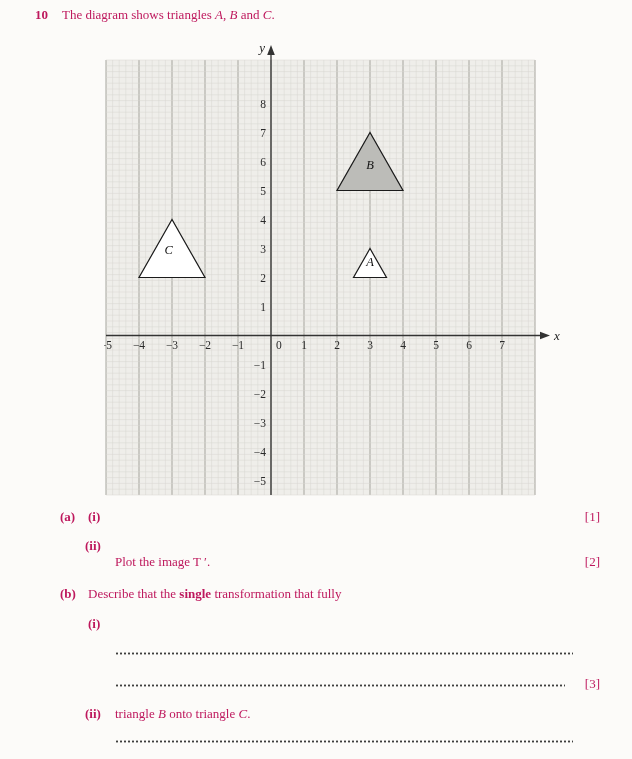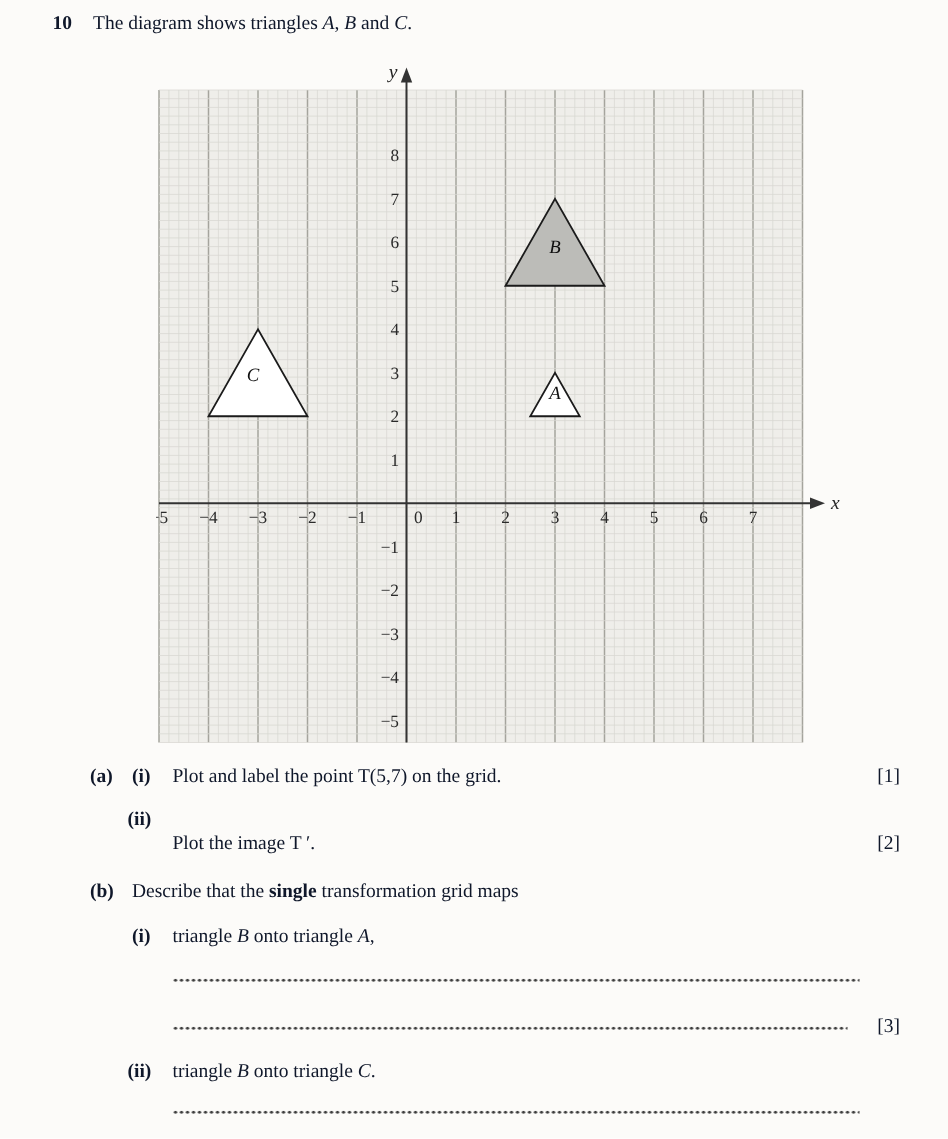--- a/index.html
+++ b/index.html
@@ -1,17 +1,17 @@
 <!DOCTYPE html>
 <html><head>
 <meta charset="utf-8">
 <style>
   html,body{margin:0;padding:0;background:#ffffff;}
   .page{position:relative;width:632px;height:759px;background:#fcfbf9;
-        font-family:"Liberation Serif",serif;color:#0f172a;overflow:hidden;}
+        font-family:"Liberation Serif",serif;color:#be185d;overflow:hidden;}
   .intro-row{position:absolute;top:7px;left:35px;font-size:13px;white-space:nowrap;}
   .qnum{font-weight:700;display:inline-block;width:27px;}
   .grid-svg{position:absolute;left:104px;top:40px;}
   .grid-svg text{font-family:"Liberation Serif",serif;}
   .row{position:absolute;left:0;width:632px;height:17px;font-size:13px;}
   .pl{position:absolute;top:0;white-space:nowrap;}
   .b{font-weight:700;}
   .p60{left:60px;}.p85{left:85px;}.p88{left:88px;}.p115{left:115px;}
   .marks{position:absolute;right:32px;top:0;font-size:13px;}
   .dots{position:absolute;height:3px;background-image:radial-gradient(circle,#3e3e3e 1px,transparent 1.2px);
@@ -208,41 +208,39 @@
       <text x="64.69999999999999" y="214.3" text-anchor="middle" font-style="italic" font-size="12.5" fill="#111">C</text>
       <polygon points="233,150.5 299,150.5 266,92.5" fill="#bcbcb8" stroke="#1b1b1b" stroke-width="1.2"></polygon>
       <text x="266" y="128.75" text-anchor="middle" font-style="italic" font-size="12.5" fill="#111">B</text>
       <polygon points="249.5,237.5 282.5,237.5 266,208.5" fill="#ffffff" stroke="#1b1b1b" stroke-width="1.2"></polygon>
       <text x="266" y="225.89999999999998" text-anchor="middle" font-style="italic" font-size="12.5" fill="#111">A</text>
     </svg>
 
   <div class="row" style="top:509px">
     <span class="pl p60 b">(a)</span>
     <span class="pl p88 b">(i)</span>
-    <span class="pl p115">Plot and label the point T(5,7) on the grid.</span>
     <span class="marks">[1]</span>
   </div>
 
   <div class="row" style="top:538px">
     <span class="pl p85 b">(ii)</span>
   </div>
 
   <div class="row" style="top:554px">
     <span class="pl p115">Plot the image T ′.</span>
     <span class="marks">[2]</span>
   </div>
 
   <div class="row" style="top:586px">
     <span class="pl p60 b">(b)</span>
-    <span class="pl p88"><span>Describe that the </span><b>single</b><span> transformation grid maps</span></span>
+    <span class="pl p88"><span>Describe that the </span><b>single</b><span> transformation that fully</span></span>
   </div>
 
   <div class="row" style="top:616px">
     <span class="pl p88 b">(i)</span>
-    <span class="pl p115"><span>triangle </span><i>B</i><span> onto triangle </span><i>A</i><span>,</span></span>
   </div>
 
   <div class="dots" style="top:652px;left:115px;width:458px"></div>
 
   <div class="row" style="top:676px">
     <span class="marks">[3]</span>
   </div>
   <div class="dots" style="top:684px;left:115px;width:450px"></div>
 
   <div class="row" style="top:706px">

